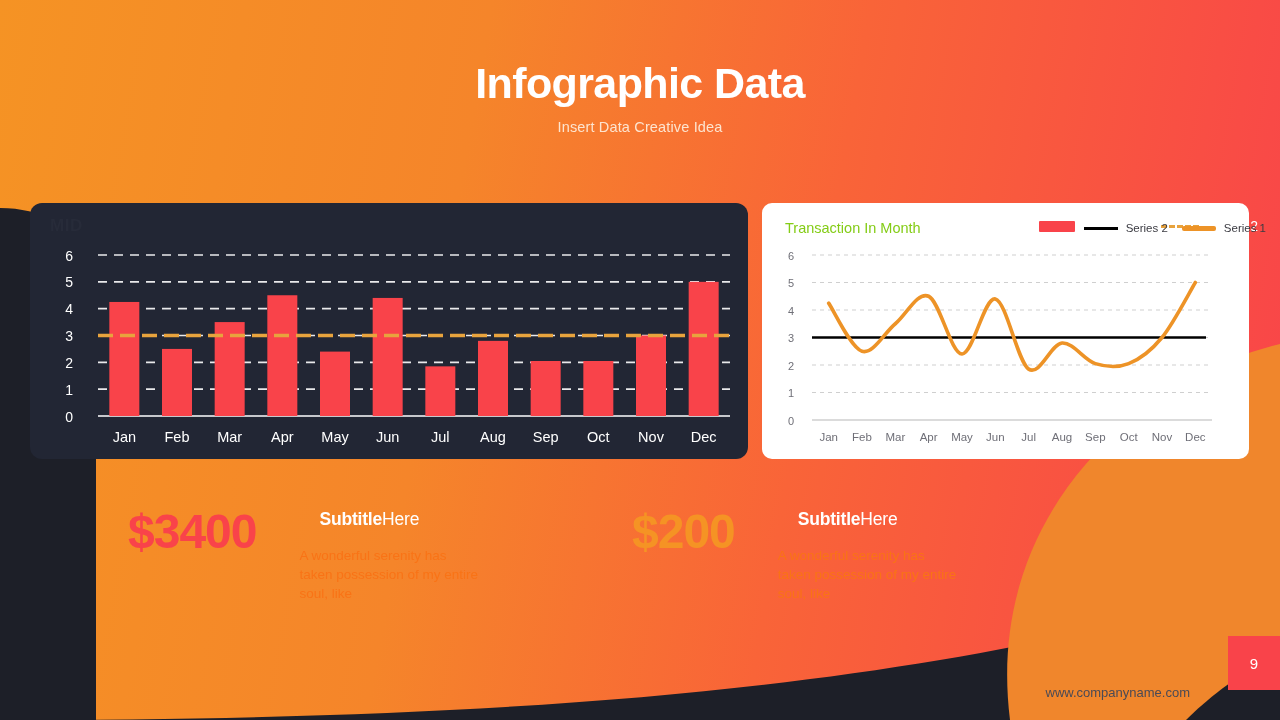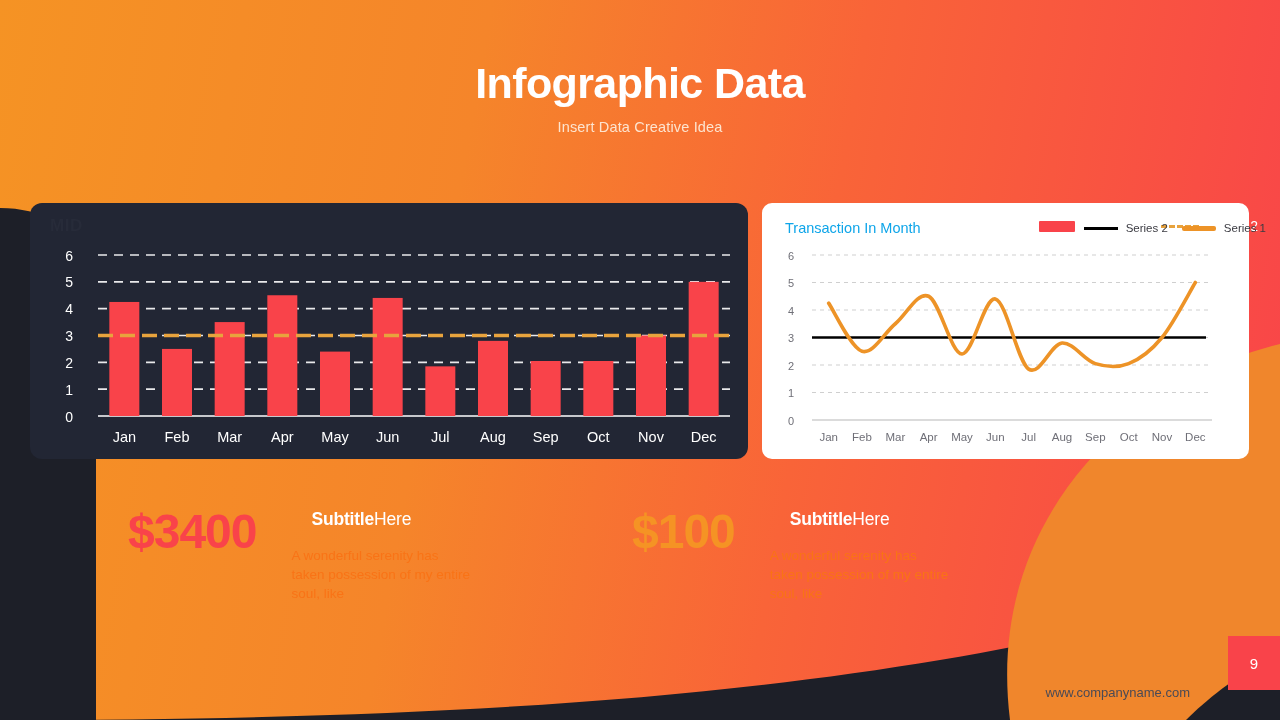--- a/index.html
+++ b/index.html
@@ -60,34 +60,34 @@
   }
 
   
   .card-light {
     position:absolute; left:762px; top:203px;
     width:487px; height:256px;
     background:#ffffff; border-radius:10px; z-index:7;
   }
   .card-light-title {
     position:absolute; left:785px; top:220px;
-    font-size:14.5px; color:#0ea5e9; z-index:8;text-align:right;
+    font-size:14.5px; color:#84cc16; z-index:8;text-align:right;
   }
   .legend-light {
     position:absolute; right:14px; top:222px;
     display:flex; align-items:center; gap:14px; z-index:8;
   }
   .legend-swatch-black { width:34px; height:3px; background:#000000; }
   .legend-swatch-orange { width:34px; height:5px; background:#ed9327; border-radius:2px; }
   .legend-text-dark { font-size:11.5px; color:#3b3b42; }
   .line-wrap { position:absolute; left:762px; top:203px; width:487px; height:256px; z-index:8; }
 
   
   .stats { position:absolute; left:0; top:500px; width:1280px; height:120px; z-index:6; }
-  .stat { position:absolute; display:flex; align-items:flex-start; }
+  .stat { position:absolute; display:flex; align-items:flex-start;gap:8px; }
   .stat-1 { left:128px; top:0; }
   .stat-2 { left:632px; top:0; }
   .stat-amount {
     font-size:48px; font-weight:bold; letter-spacing:-1px;
     line-height:1; padding-top:8px;
   }
   .stat-amount.red { color:#f9434a; }
   .stat-amount.orange { color:#f59324; }
   .stat-text { margin-left:35px; padding-top:9px; }
   .stat-heading { font-size:17.5px; color:#ffffff; letter-spacing:-0.2px;margin-left:20px; }
@@ -244,21 +244,21 @@
       <div class="stat-amount red">$3400</div>
       <div class="stat-text">
         <div class="stat-heading">
           <b>Subtitle</b><span>Here</span>
         </div>
         <div class="stat-body">A wonderful serenity has taken possession of my entire soul, like</div>
       </div>
     </div>
 
     <div class="stat stat-2">
-      <div class="stat-amount orange">$100</div>
+      <div class="stat-amount orange">$200</div>
       <div class="stat-text">
         <div class="stat-heading">
           <b>Subtitle</b><span>Here</span>
         </div>
         <div class="stat-body">A wonderful serenity has taken possession of my entire soul, like</div>
       </div>
     </div>
   </div>
 
   <div class="footer-url">www.companyname.com</div>

